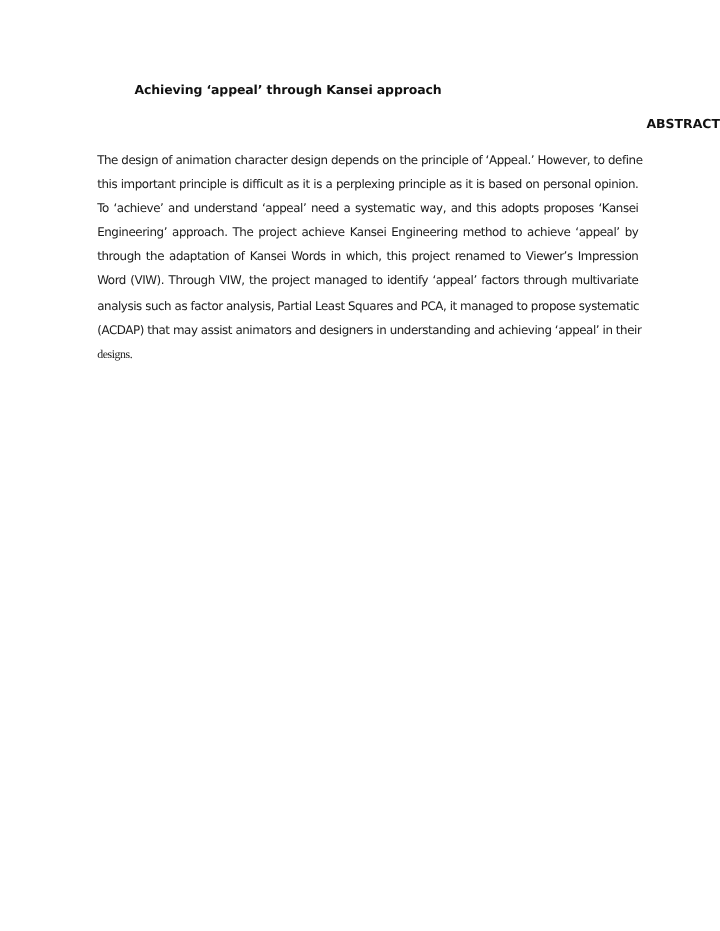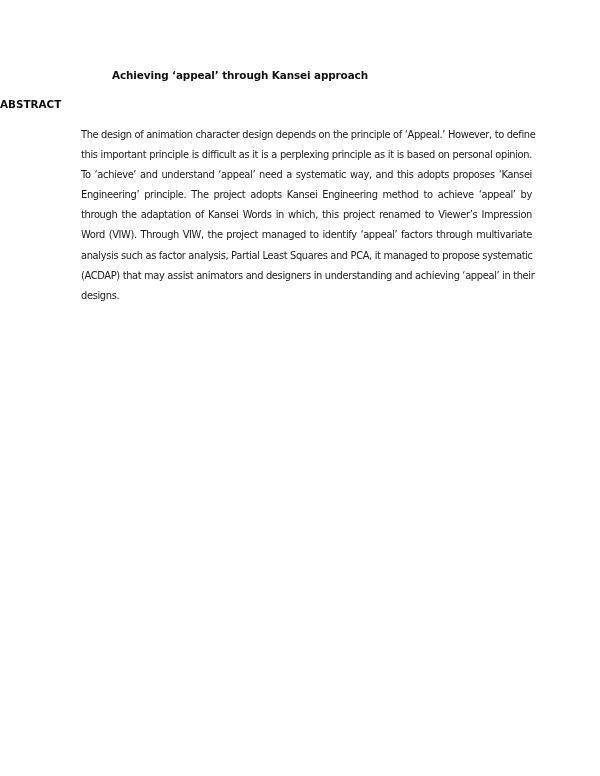--- a/index.html
+++ b/index.html
@@ -4,42 +4,42 @@
 <style>
   html, body { margin: 0; padding: 0; background: #ffffff; }
   body { width: 600px; height: 776px; position: relative; overflow: hidden; }
   .page { position: absolute; left: 0; top: 0; width: 600px; height: 776px; background: #fff; }
   .title {
     position: absolute; left: 0; top: 69px; width: 480px; text-align: center;
     font-family: "DejaVu Sans", sans-serif; font-weight: bold; font-size: 10.4px;
     color: #111; letter-spacing: -0.1px;
   }
   .heading {
-    position: absolute; left: 0; top: 98px; width: 600px; text-align: left;
+    position: absolute; left: 0; top: 98px; width: 600px; text-align: right;
     font-family: "DejaVu Sans", sans-serif; font-weight: bold; font-size: 10.4px;
     color: #111;
   }
   .abstract {
     position: absolute; left: 66px; top: 125px; width: 466px;
     font-family: "DejaVu Sans", sans-serif; font-size: 9.9px; line-height: 20.1px;
     color: #1a1a1a;
   }
   .line { display: block; white-space: nowrap; text-align: justify; text-align-last: justify; letter-spacing: -0.35px; margin-left: 15px; }
-  .line.last { text-align-last: left; }
+  .line.last { text-align-last: left; font-family: Liberation Serif, serif; }
 </style>
 </head>
 <body>
 
 <div class="page">
   <div class="title">Achieving ‘appeal’ through Kansei approach</div>
   <div class="heading">ABSTRACT</div>
   <div class="abstract">
     <span class="line">The design of animation character design depends on the principle of ‘Appeal.’ However, to define</span>
     <span class="line">this important principle is difficult as it is a perplexing principle as it is based on personal opinion.</span>
     <span class="line">To ‘achieve’ and understand ‘appeal’ need a systematic way, and this adopts proposes ‘Kansei</span>
-    <span class="line">Engineering’ principle. The project adopts Kansei Engineering method to achieve ‘appeal’ by</span>
+    <span class="line">Engineering’ approach. The project achieve Kansei Engineering method to achieve ‘appeal’ by</span>
     <span class="line">through the adaptation of Kansei Words in which, this project renamed to Viewer’s Impression</span>
     <span class="line">Word (VIW). Through VIW, the project managed to identify ‘appeal’ factors through multivariate</span>
     <span class="line">analysis such as factor analysis, Partial Least Squares and PCA, it managed to propose systematic</span>
     <span class="line">(ACDAP) that may assist animators and designers in understanding and achieving ‘appeal’ in their</span>
     <span class="line last">designs.</span>
   </div>
 </div>
 
 </body></html>

